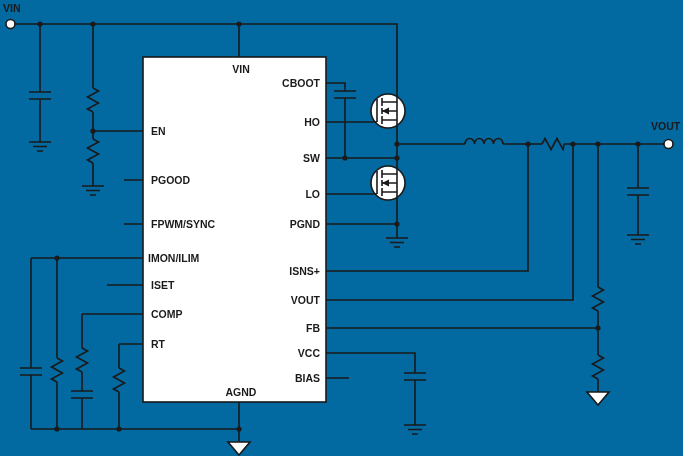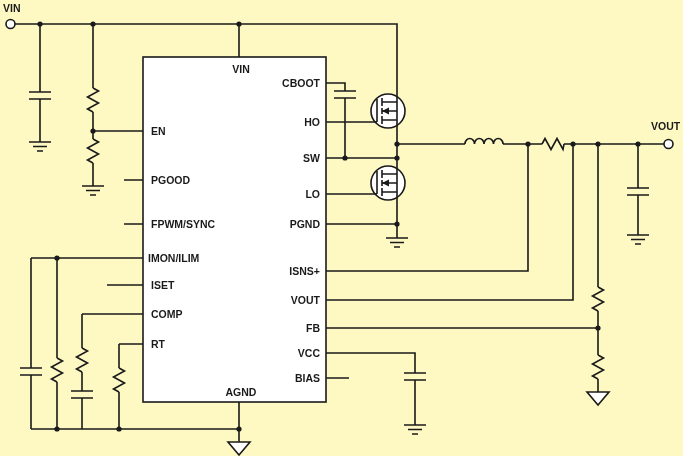--- a/index.html
+++ b/index.html
@@ -1,16 +1,16 @@
 <!DOCTYPE html>
 <html><head>
 <meta charset="utf-8">
 <style>
   html,body{margin:0;padding:0;background:#ffffff;}
-  .stage{position:relative;width:683px;height:456px;background:#fef9c3;overflow:hidden;}
+  .stage{position:relative;width:683px;height:456px;background:#0369a1;overflow:hidden;}
   svg{display:block;}
   .wire{stroke:#1a1a1a;stroke-width:1.6;fill:none;}
   .sym{stroke:#1a1a1a;stroke-width:1.6;fill:none;}
   .fetbody{stroke:#1a1a1a;stroke-width:1.6;fill:#ffffff;}
   .dot{fill:#1a1a1a;stroke:none;}
   .term{stroke:#1a1a1a;stroke-width:1.6;fill:#ffffff;}
   .gtri{stroke:#1a1a1a;stroke-width:1.6;fill:#ffffff;}
   .arrow{fill:#1a1a1a;stroke:none;}
   .lbl{font-family:"Liberation Sans",sans-serif;font-size:10.5px;font-weight:bold;fill:#1a1a1a;}
   .icbox{stroke:#1a1a1a;stroke-width:1.6;fill:#ffffff;}

